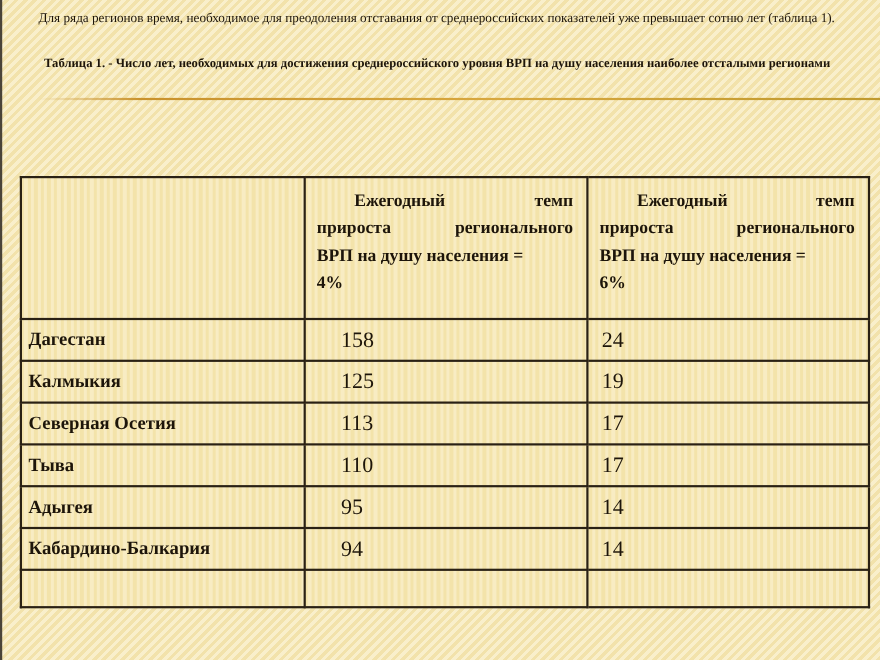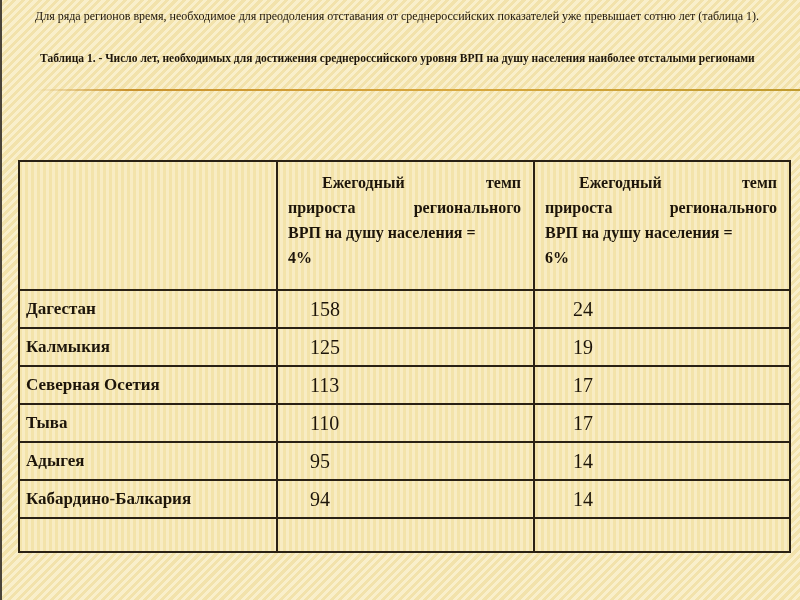--- a/index.html
+++ b/index.html
@@ -53,21 +53,21 @@
   .jline { display: flex; justify-content: space-between; }
   .jline.indent { padding-left: 34px; }
   td.region {
     font-weight: bold; font-size: 17px; height: 36px;
     vertical-align: middle; padding: 0 0 0 6px;
   }
   td.num {
     font-size: 20px; height: 36px; vertical-align: middle;
     padding: 0 0 0 32px;
   }
-  td.num3 { padding-left: 38px; }
+  td.num3 { padding-left: 12px; }
   tr.partial td { height: 30px; }
 </style>
 </head>
 <body>
 
 <div class="slide">
   <div class="left-edge"></div>
 
   <p class="intro">Для ряда регионов время, необходимое для преодоления отставания от среднероссийских показателей уже превышает сотню лет (таблица 1).</p>
 

